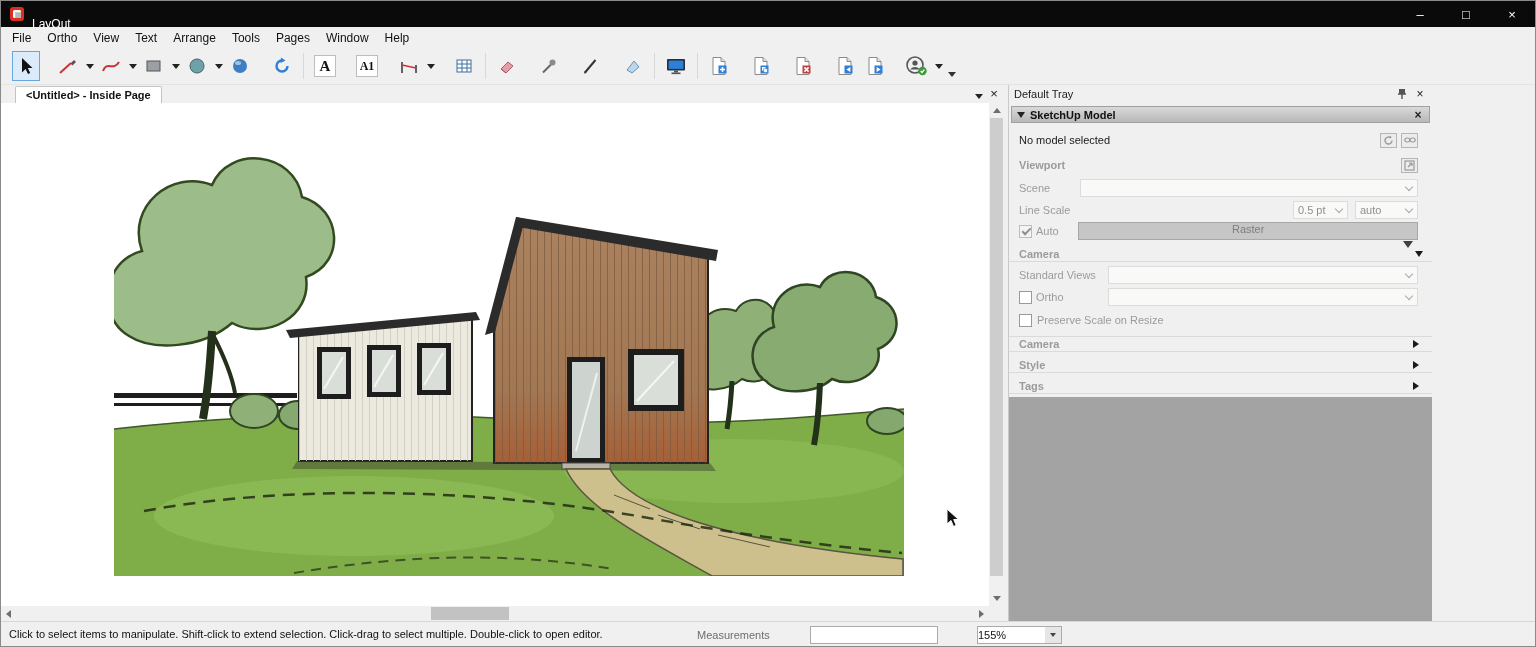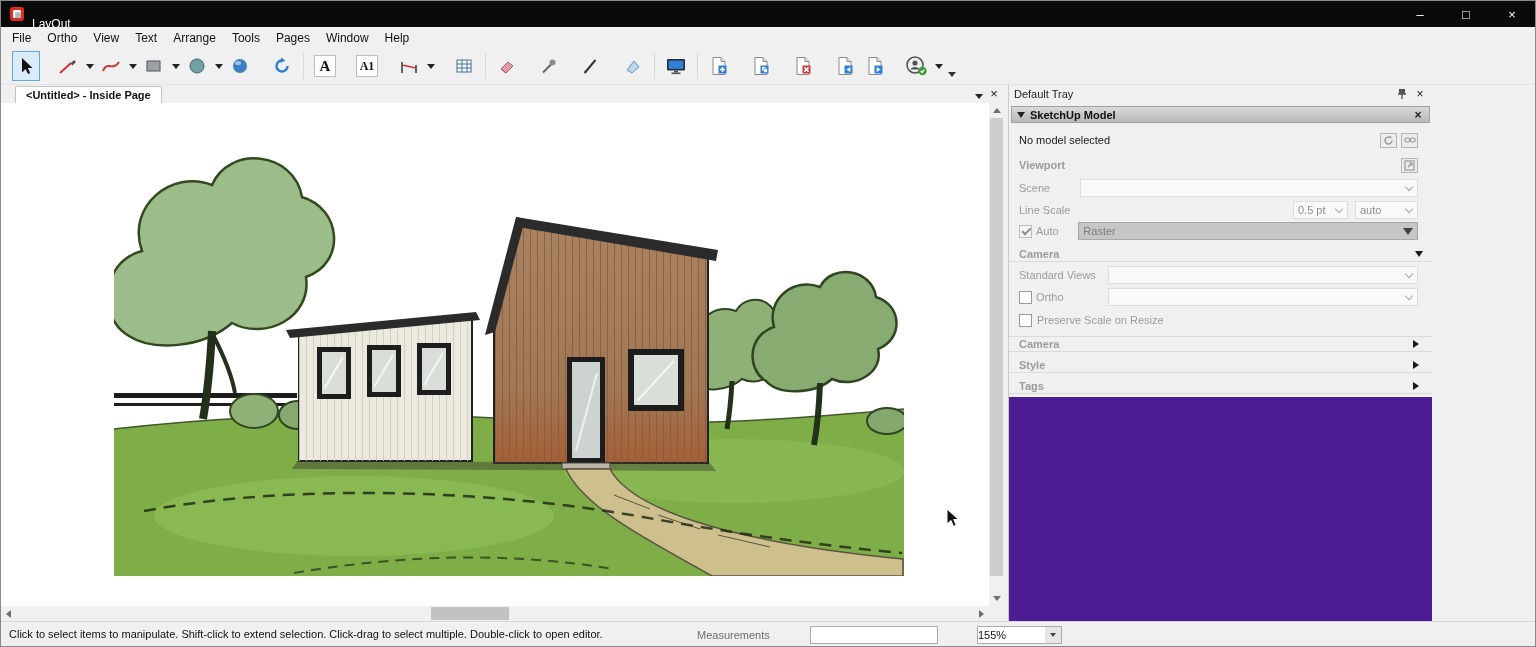--- a/index.html
+++ b/index.html
@@ -58,21 +58,21 @@
   .scroll-corner { position:absolute; right:0; bottom:0; width:15px; height:15px; background:#f0f0f0; }
   .sb-arrow { position:absolute; width:15px; height:15px; display:flex; align-items:center; justify-content:center; }
   .tri-up::after    { content:""; border:4px solid transparent; border-bottom:5px solid #6e6e6e; margin-bottom:4px; }
   .tri-dn::after    { content:""; border:4px solid transparent; border-top:5px solid #6e6e6e; margin-top:4px; }
   .tri-lf::after    { content:""; border:4px solid transparent; border-right:5px solid #6e6e6e; margin-right:4px; }
   .tri-rt::after    { content:""; border:4px solid transparent; border-left:5px solid #6e6e6e; margin-left:4px; }
   .v-thumb { position:absolute; left:1px; right:1px; top:15px; height:458px; background:#cdcdcd; }
   .h-thumb { position:absolute; top:1px; bottom:1px; left:430px; width:78px; background:#c2c2c2; }
 
   
-  .tray { position:absolute; top:84px; left:1007px; width:424px; bottom:25px; background:#4c1d95;
+  .tray { position:absolute; top:84px; left:1007px; width:424px; bottom:25px; background:#a3a3a3;
           border-left:1px solid #c9c9c9; }
   .tray-top { background:#f0f0f0; padding-bottom:3px; }
   .tray-header { height:17px; display:flex; align-items:center; padding:0 5px; font-size:11px; color:#222; }
   .tray-header .spacer, .row .spacer, .sec .spacer, .panel-header .spacer { flex:1; }
   .tray-icon-btn { width:16px; height:15px; display:flex; align-items:center; justify-content:center; margin-left:3px; }
   .panel-header { margin:4px 2px 0 2px; height:17px; display:flex; align-items:center; padding:0 4px;
                   background:linear-gradient(#d9d9d9,#b8b8b8); border:1px solid #a0a0a0;
                   font-size:11px; font-weight:bold; color:#111; }
   .ph-arrow { border:4px solid transparent; border-top:6px solid #222; margin:5px 5px 0 1px; }
   .close-x { font-size:12px; color:#222; width:14px; text-align:center; }
@@ -509,21 +509,21 @@
             <span>auto</span>
             <span class="chev"></span>
           </div>
         </div>
 
         <div class="row" style="margin-top:3px;">
           <span style="width:61px; display:flex; align-items:center; gap:4px;">
             <span class="cb checked disabled"></span>
             <span class="glabel">Auto</span>
           </span>
-          <div class="combo filled" style="width:349px;">
+          <div class="combo filled" style="width:349px;flex-direction:column;">
             <span>Raster</span>
             <span class="tri"></span>
           </div>
           <span class="spacer"></span>
         </div>
 
         <div class="sec" style="margin-top:6px;">
           <span>Camera</span>
           <span class="spacer"></span>
           <span class="tri-down-b"></span>

